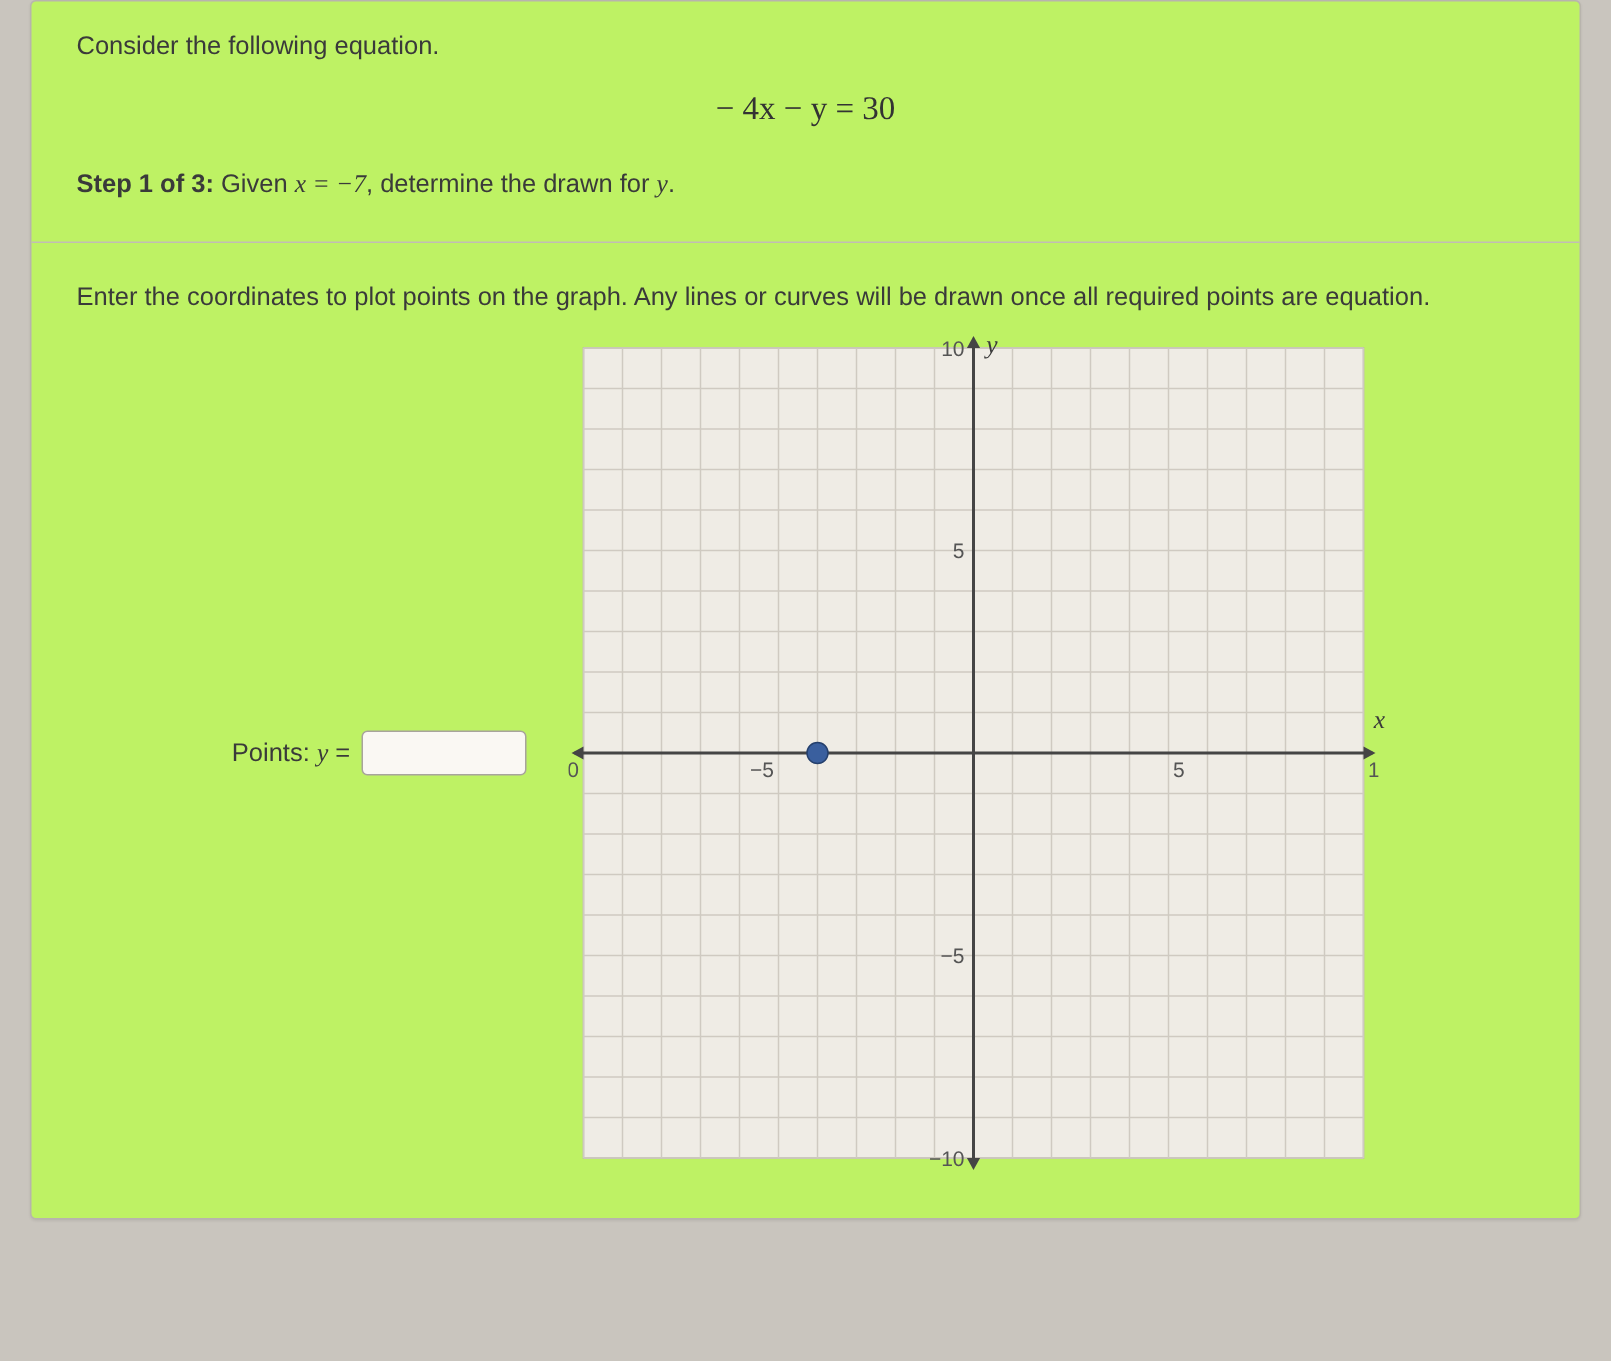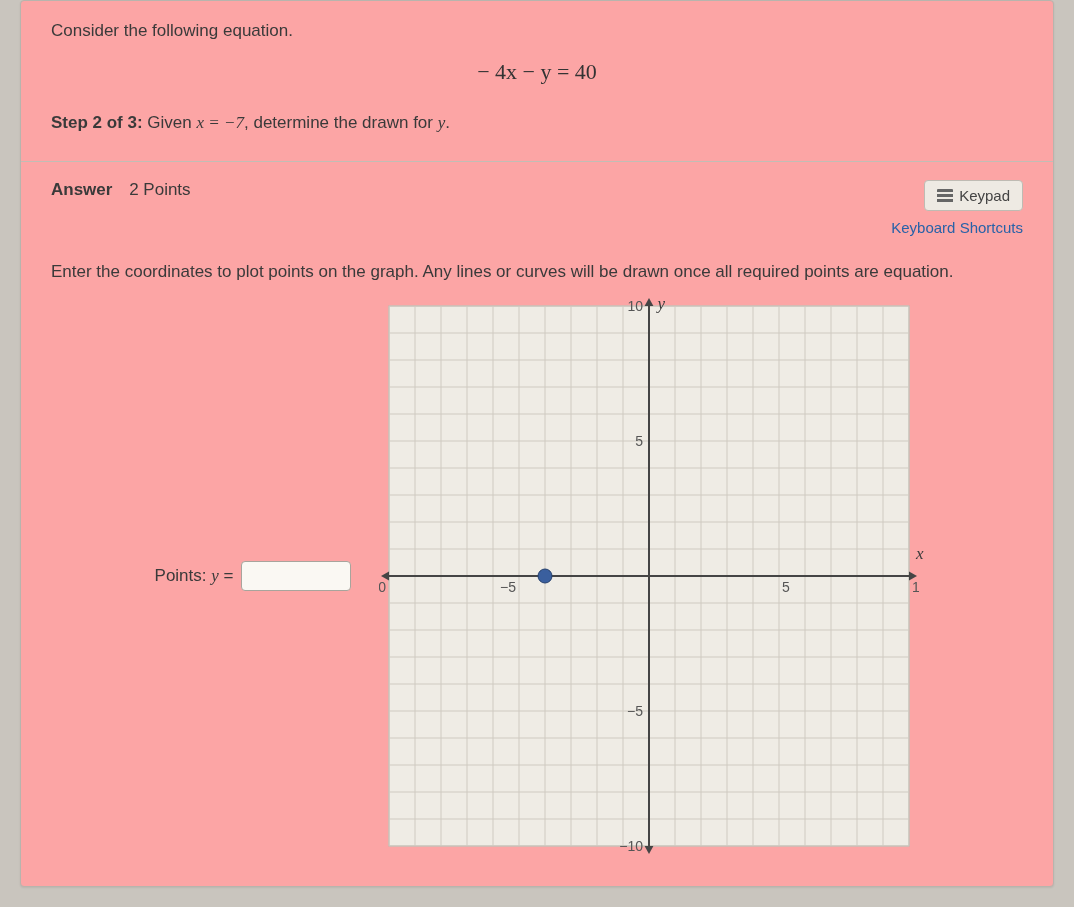--- a/index.html
+++ b/index.html
@@ -5,21 +5,21 @@
   * { box-sizing: border-box; margin: 0; padding: 0; }
   body {
     font-family: "Helvetica Neue", Arial, sans-serif;
     background: #c9c5be;
     width: 1074px;
     height: 907px;
     padding: 0 20px;
     color: #3a3a3a;
   }
   .card {
-    background: #fca5a5;
+    background: #bef264;
     border: 1px solid #b8b4ad;
     border-radius: 4px;
     padding: 20px 30px 30px 30px;
     box-shadow: 0 1px 2px rgba(0,0,0,0.08);
   }
   .prompt { font-size: 17px; margin-bottom: 18px; }
   .equation {
     text-align: center;
     font-family: "Times New Roman", serif;
     font-size: 22px;
@@ -105,43 +105,30 @@
   }
 </style>
 </head>
 <body>
 
 <div class="card">
 
   <div class="prompt">Consider the following equation.</div>
 
   <div class="equation">
-    <span class="mathrm">− 4x − y = 40</span>
+    <span class="mathrm">− 4x − y = 30</span>
   </div>
 
   <div class="step">
-    <b>Step 2 of 3:</b>
+    <b>Step 1 of 3:</b>
     <span>Given </span><span class="mathit">x = −7</span><span>, determine the drawn for </span><span class="mathit">y</span><span>.</span>
   </div>
 
   <hr class="sep">
 
-  <div class="answer-row">
-    <div class="answer-label">
-      <b>Answer</b>
-      <span>2 Points</span>
-    </div>
-    <div class="right-links">
-      <div class="keypad-btn">
-        <span class="keypad-icon"></span>
-        <span>Keypad</span>
-      </div>
-      <div class="kbd-short">Keyboard Shortcuts</div>
-    </div>
-  </div>
 
   <div class="instructions">Enter the coordinates to plot points on the graph. Any lines or curves will be drawn once all required points are equation.</div>
 
   <div class="work-area">
 
     <div class="answer-field">
       <span>
         <span>Points: </span><span class="mathit">y</span><span> = </span>
       </span>
       <input type="text" value="" style="">

